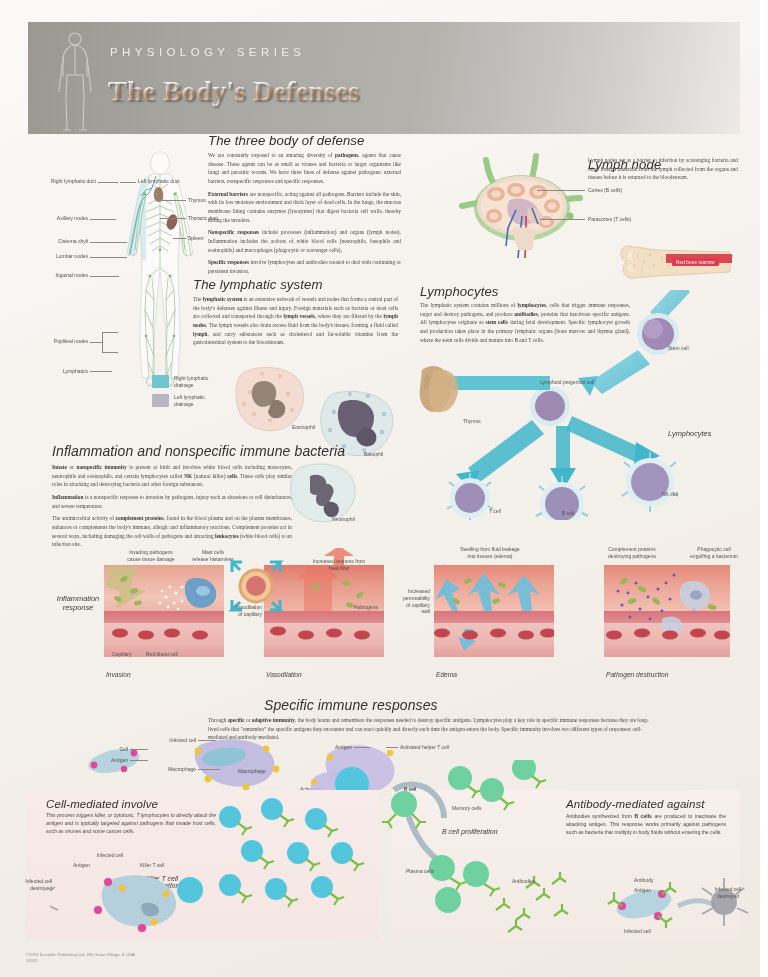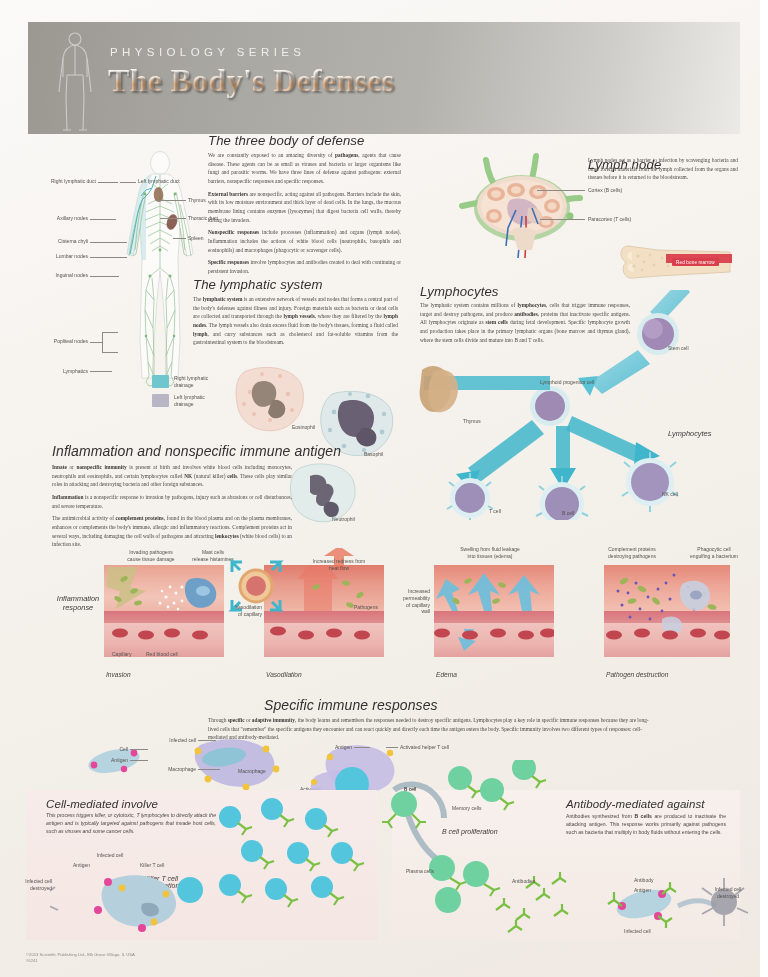--- a/index.html
+++ b/index.html
@@ -25,23 +25,23 @@
     position: absolute; left: 26px; top: 8px; width: 42px; height: 104px;
     opacity: .55;
   }
   .eyebrow {
     position: absolute; left: 82px; top: 24px;
     font-family: "Liberation Sans", sans-serif;
     font-size: 11.5px; letter-spacing: 4.4px; color: #efeeec;
     font-weight: 400;
   }
   .main-title {
-    position: absolute; left: 80px; top: 40px;
+    position: absolute; left: 80px; top: 53px;
     font-family: "Liberation Serif", serif;
-    font-size: 32px; font-weight: 700; letter-spacing: .3px;
+    font-size: 28px; font-weight: 700; letter-spacing: .3px;
     background: linear-gradient(180deg,#ffffff 0%,#fdf6ee 38%,#f0b98a 62%,#ffffff 100%);
     -webkit-background-clip: text; background-clip: text; color: transparent;
     text-shadow: 1.5px 2px 2px rgba(40,38,36,.45);
   }
 
   
   .sec-head {
     position: absolute;
     font-family: "Liberation Sans", sans-serif;
     font-style: italic; font-weight: 400;
@@ -453,21 +453,21 @@
   <div class="lbl" style="left:364px;top:451px;">Basophil</div>
 
   <svg style="position:absolute;left:288px;top:460px;width:74px;height:66px;">
     <path d="M12 8 C30 0 56 4 64 18 C72 34 64 54 46 60 C28 66 8 56 4 40 C0 24 4 12 12 8 Z" fill="#e2ecea" stroke="#bcd2cf" stroke-width="0.8"></path>
     <path d="M22 16 C32 12 40 18 38 26 C36 34 26 38 22 32 Z" fill="#6b6574"></path>
     <path d="M36 24 C44 22 48 30 44 36 L40 44 C36 48 28 46 28 40 C28 34 32 28 36 24 Z" fill="#6b6574"></path>
     <path d="M40 42 C50 40 54 50 48 56 C40 60 34 52 36 46 Z" fill="#60596a"></path>
   </svg>
   <div class="lbl" style="left:332px;top:516px;">Neutrophil</div>
 
-  <div class="sec-head" style="left:52px;top:443px;font-size:14px;">Inflammation and nonspecific immune antigen</div>
+  <div class="sec-head" style="left:52px;top:443px;font-size:14px;">Inflammation and nonspecific immune bacteria</div>
   <div class="body-txt" style="left:52px;top:463px;width:240px;">
     <p><b>Innate</b> or <b>nonspecific immunity</b> is present at birth and involves white blood cells including monocytes, neutrophils and eosinophils, and certain lymphocytes called <b>NK</b> (natural killer) <b>cells</b>. These cells play similar roles in attacking and destroying bacteria and other foreign substances.</p>
     <p><b>Inflammation</b> is a nonspecific response to invasion by pathogens, injury such as abrasions or cell disturbances, and severe temperature.</p>
     <p>The antimicrobial activity of <b>complement proteins</b>, found in the blood plasma and on the plasma membranes, enhances or complements the body's immune, allergic and inflammatory reactions. Complement proteins act in several ways, including damaging the cell walls of pathogens and attracting <b>leukocytes</b> (white blood cells) to an infection site.</p>
   </div>
 
   <div class="lbl-it" style="left:43px;top:594px;white-space:pre-line;text-align:center;width:70px;">Inflammation
 response</div>
 
   <div class="ipanel" style="left:104px;width:120px;">

